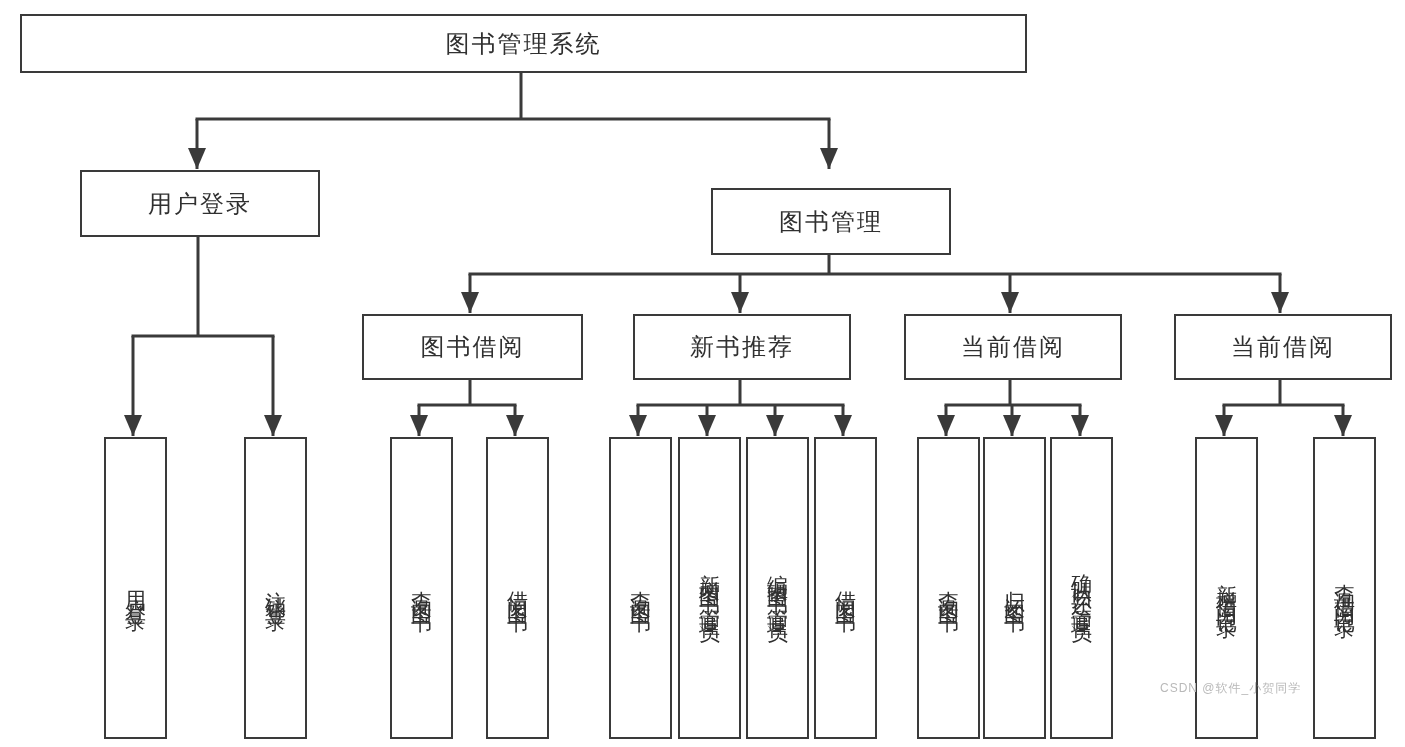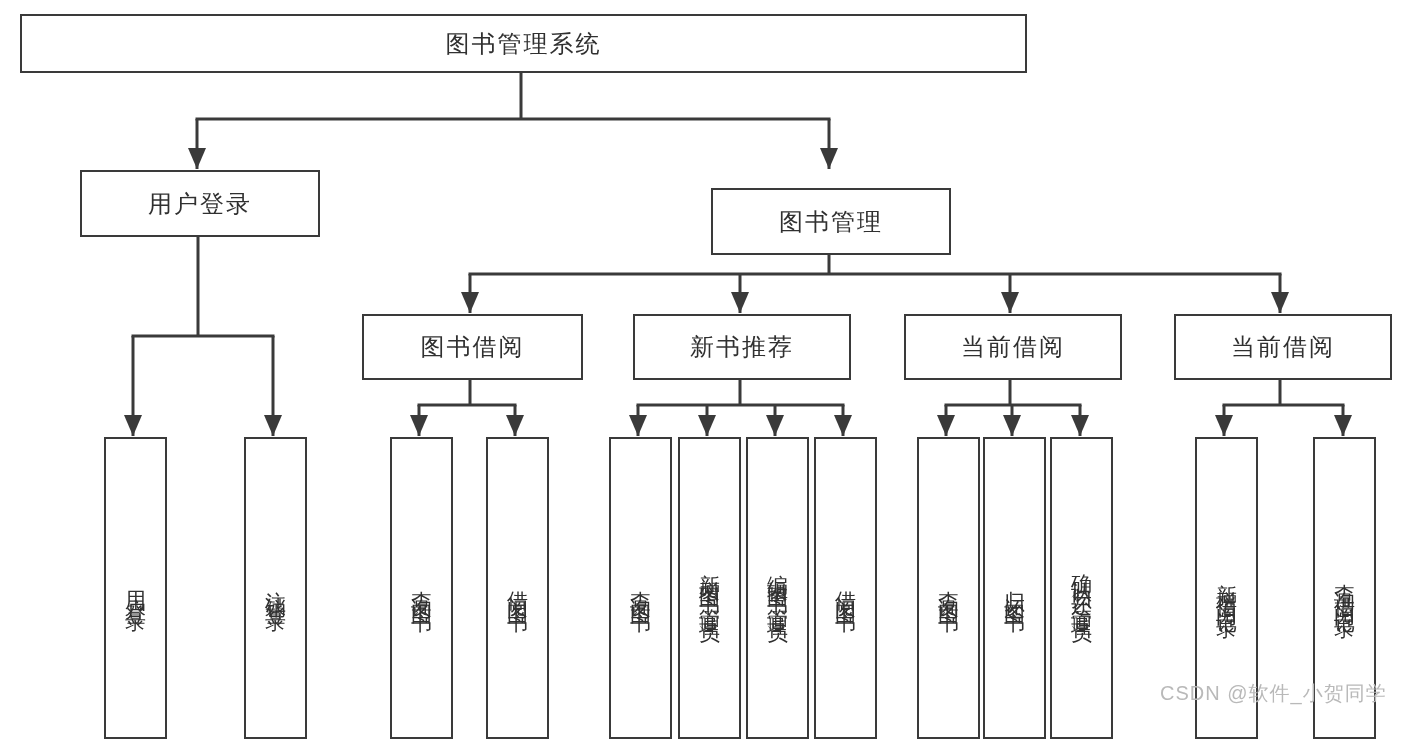--- a/index.html
+++ b/index.html
@@ -19,21 +19,21 @@
     z-index:1; text-align:center;
   }
   .h  { font-size:24px; letter-spacing:2px; }
   .v  { width:59px; height:298px; }
   .vtext {
     writing-mode:vertical-rl; text-orientation:mixed;
     font-size:21px; letter-spacing:7px; line-height:1.15;
   }
   .watermark {
     position:absolute; left:1160px; top:680px; z-index:2;
-    color:var(--watermark,#b9b9b9); font-size:20px; letter-spacing:1px;
+    color:var(--watermark,#b9b9b9); font-size:12px; letter-spacing:1px;
     white-space:nowrap;
   }
 </style>
 </head>
 <body>
 
 <svg class="wires" width="1405" height="747" viewBox="0 0 1405 747">
   <defs>
     <marker id="ah" markerUnits="userSpaceOnUse" markerWidth="24" markerHeight="20" refX="21" refY="9" orient="auto">
       <path d="M0,0 L21,9 L0,18 Z" fill="currentColor"></path>

